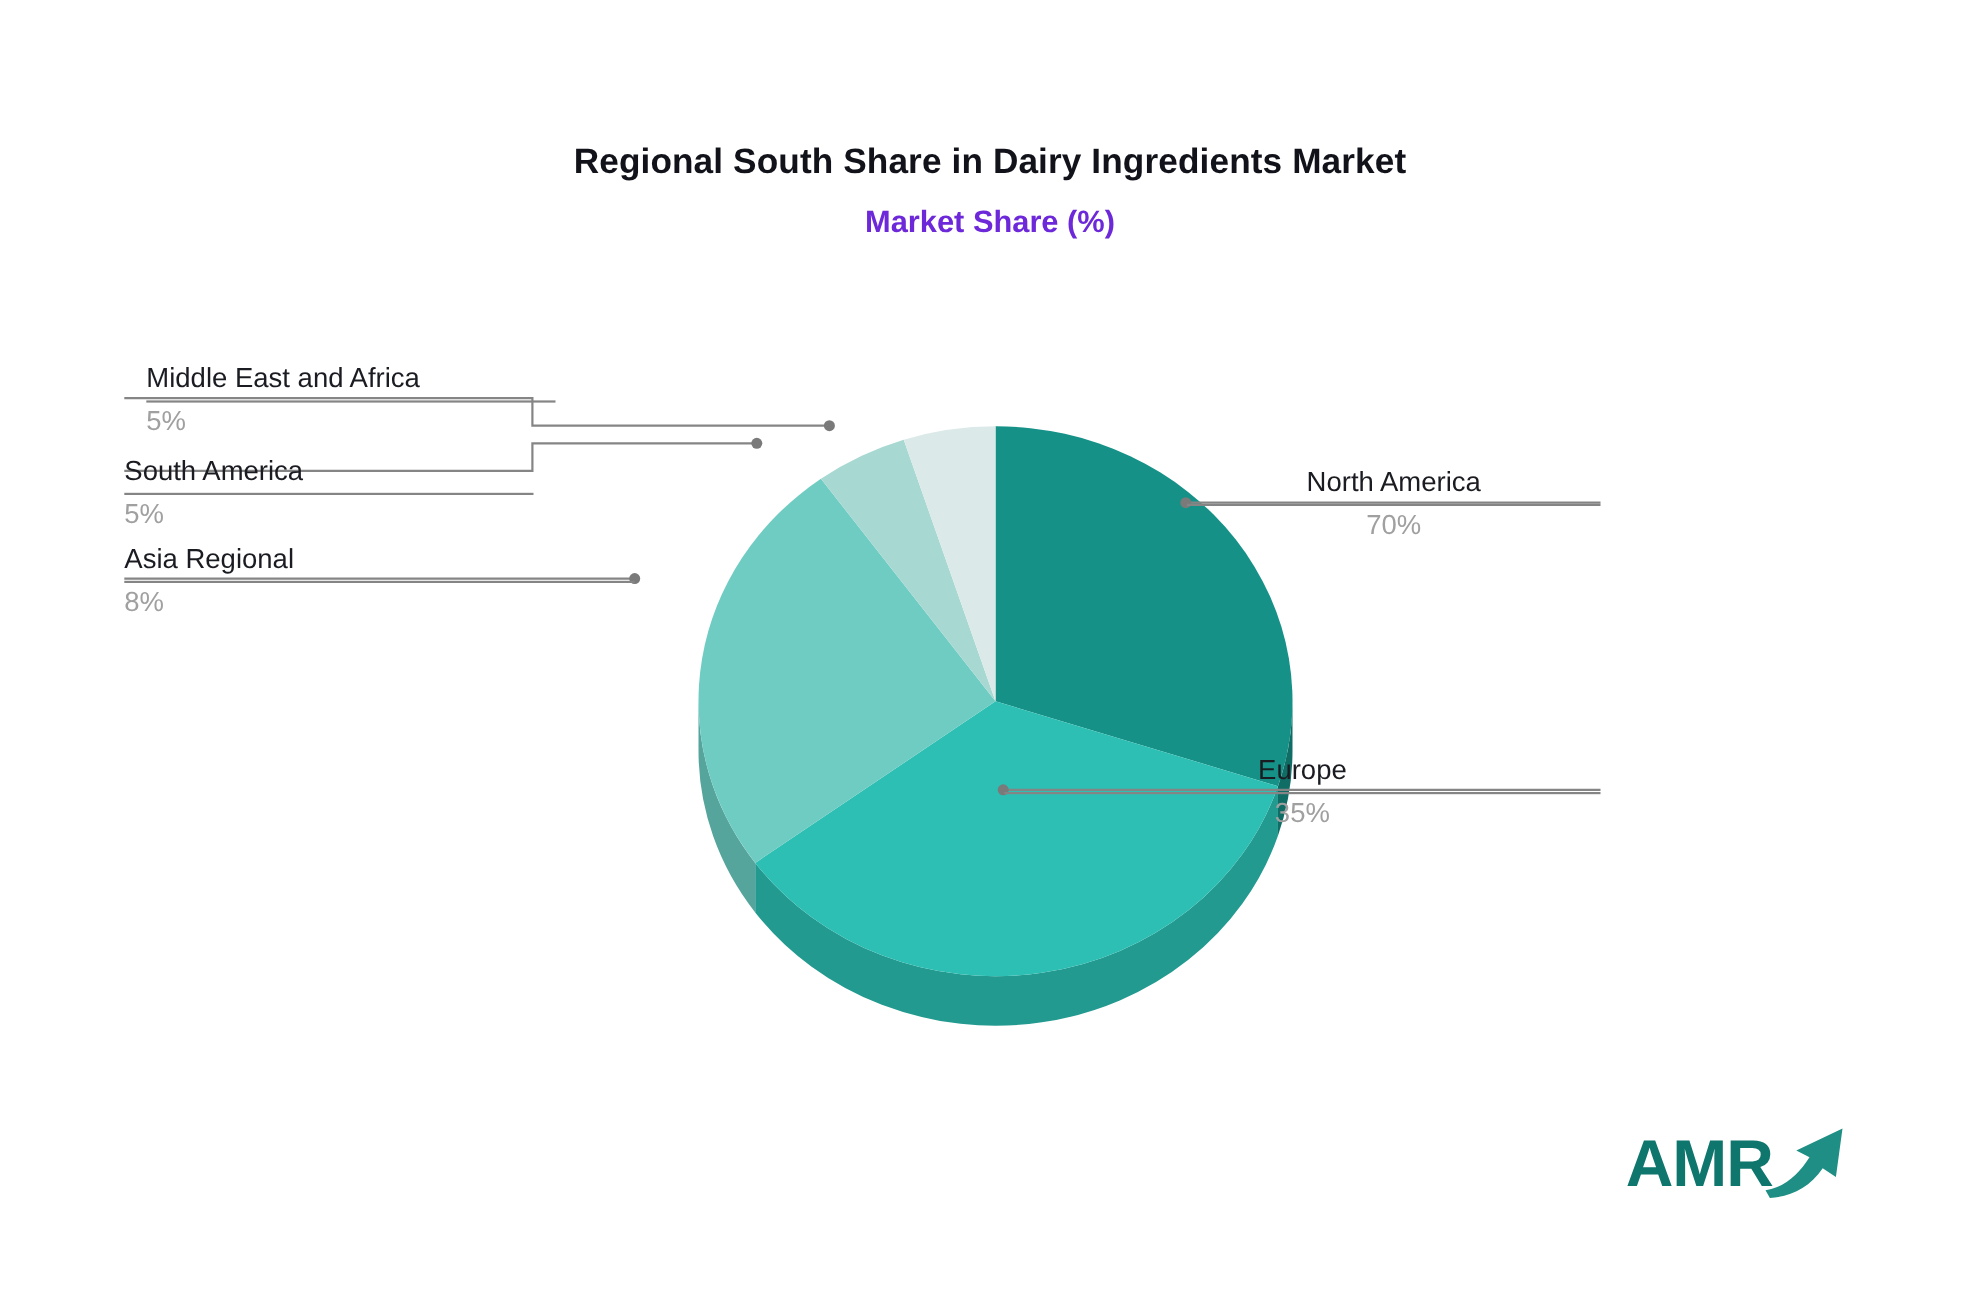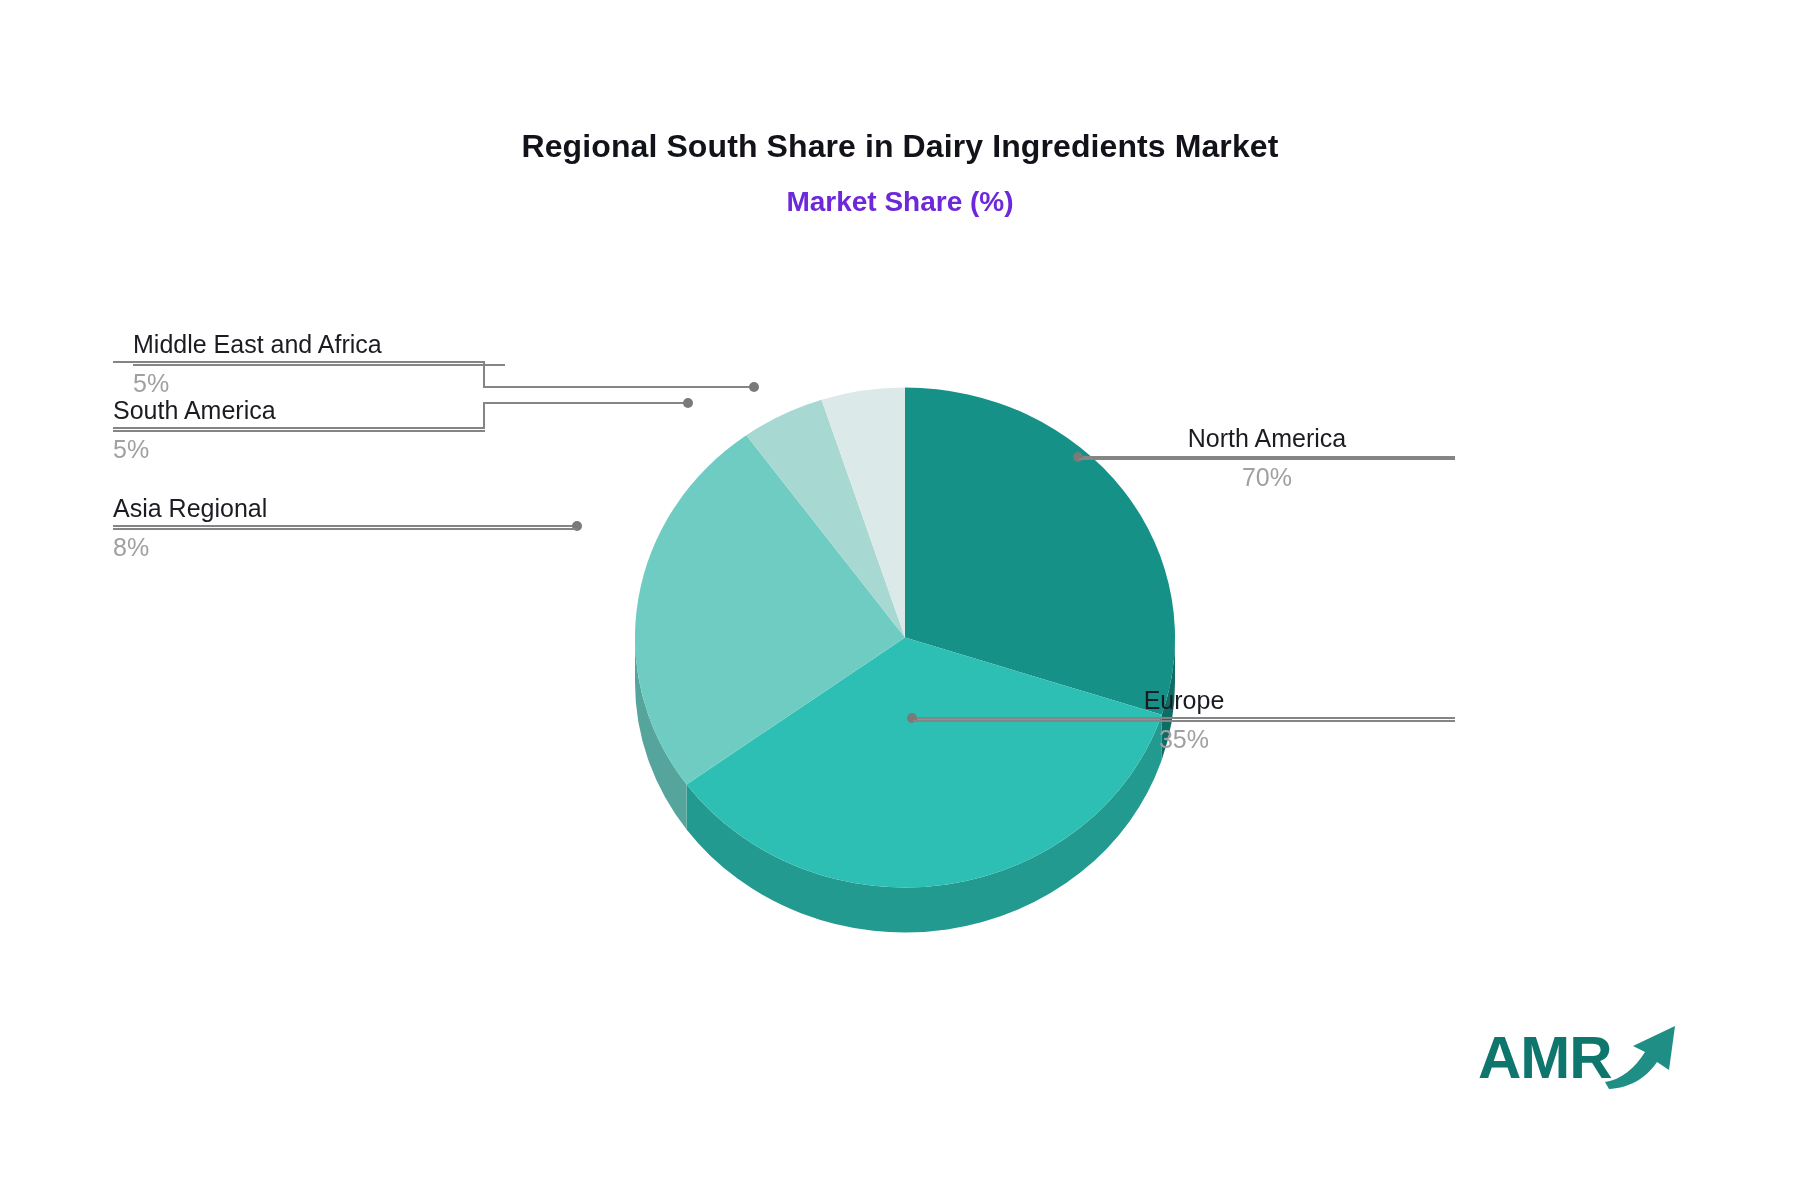--- a/index.html
+++ b/index.html
@@ -95,21 +95,21 @@
       <circle cx="754" cy="387" r="5"></circle>
     </g>
   </svg>
 
   <div class="callout left" style="left:113px;top:330px;width:372px;margin-left:20px;">
     <div class="cl-name">Middle East and Africa</div>
     <div class="cl-rule"></div>
     <div class="cl-val">5%</div>
   </div>
 
-  <div class="callout left" style="left:113px;top:396px;width:372px;">
+  <div class="callout left" style="left:113px;top:414px;width:372px;">
     <div class="cl-name">South America</div>
     <div class="cl-rule"></div>
     <div class="cl-val">5%</div>
   </div>
 
   <div class="callout left" style="left:113px;top:494px;width:464px;">
     <div class="cl-name">Asia Regional</div>
     <div class="cl-rule"></div>
     <div class="cl-val">8%</div>
   </div>

